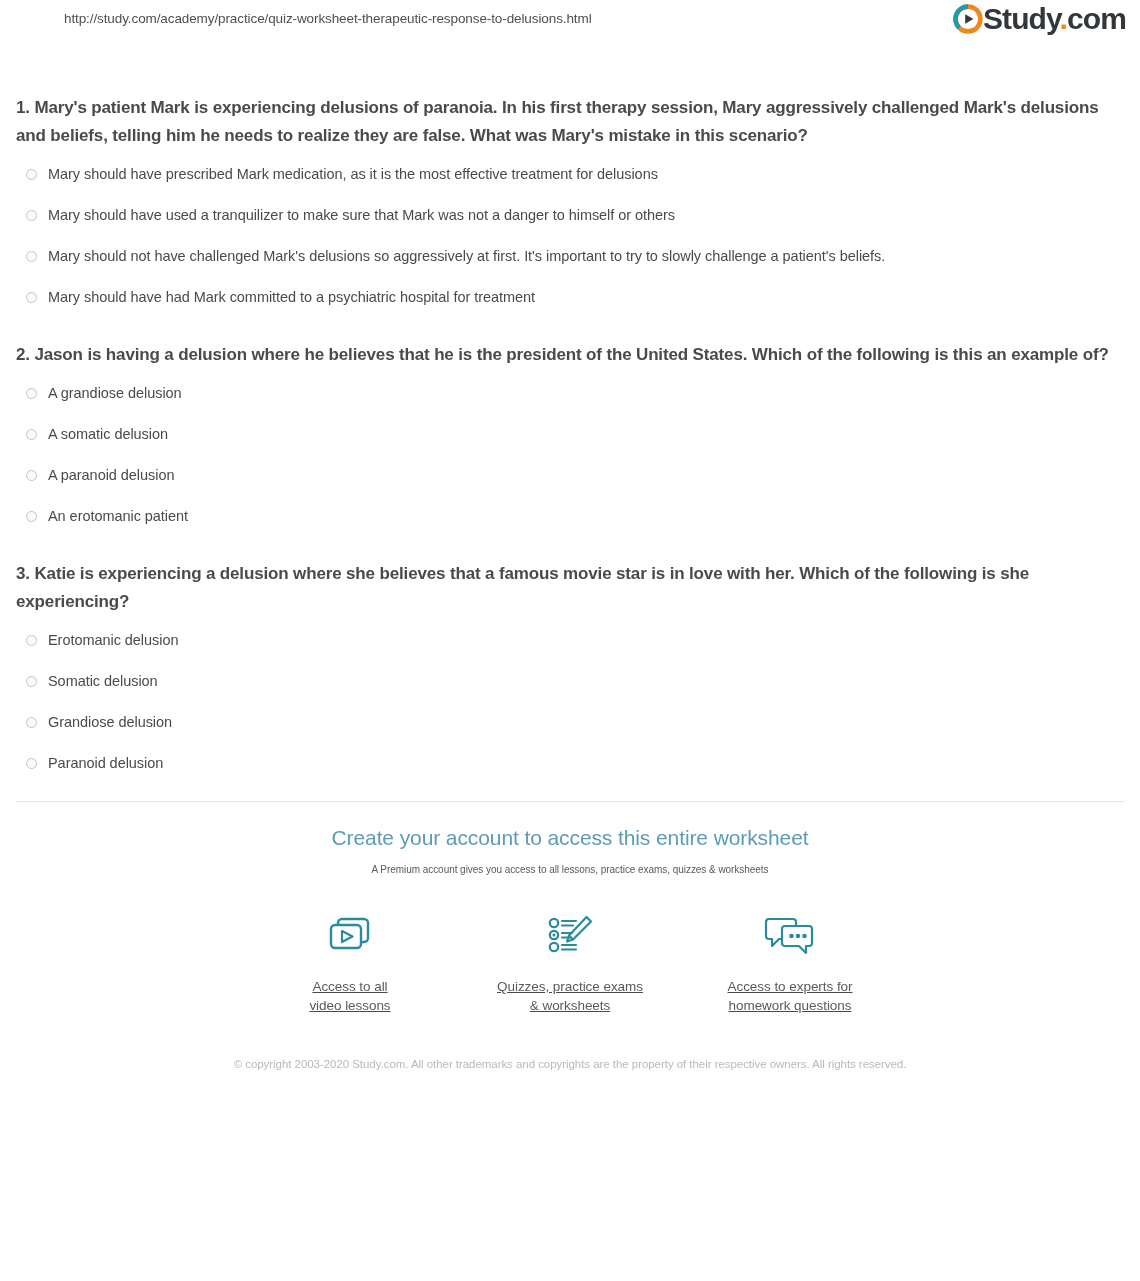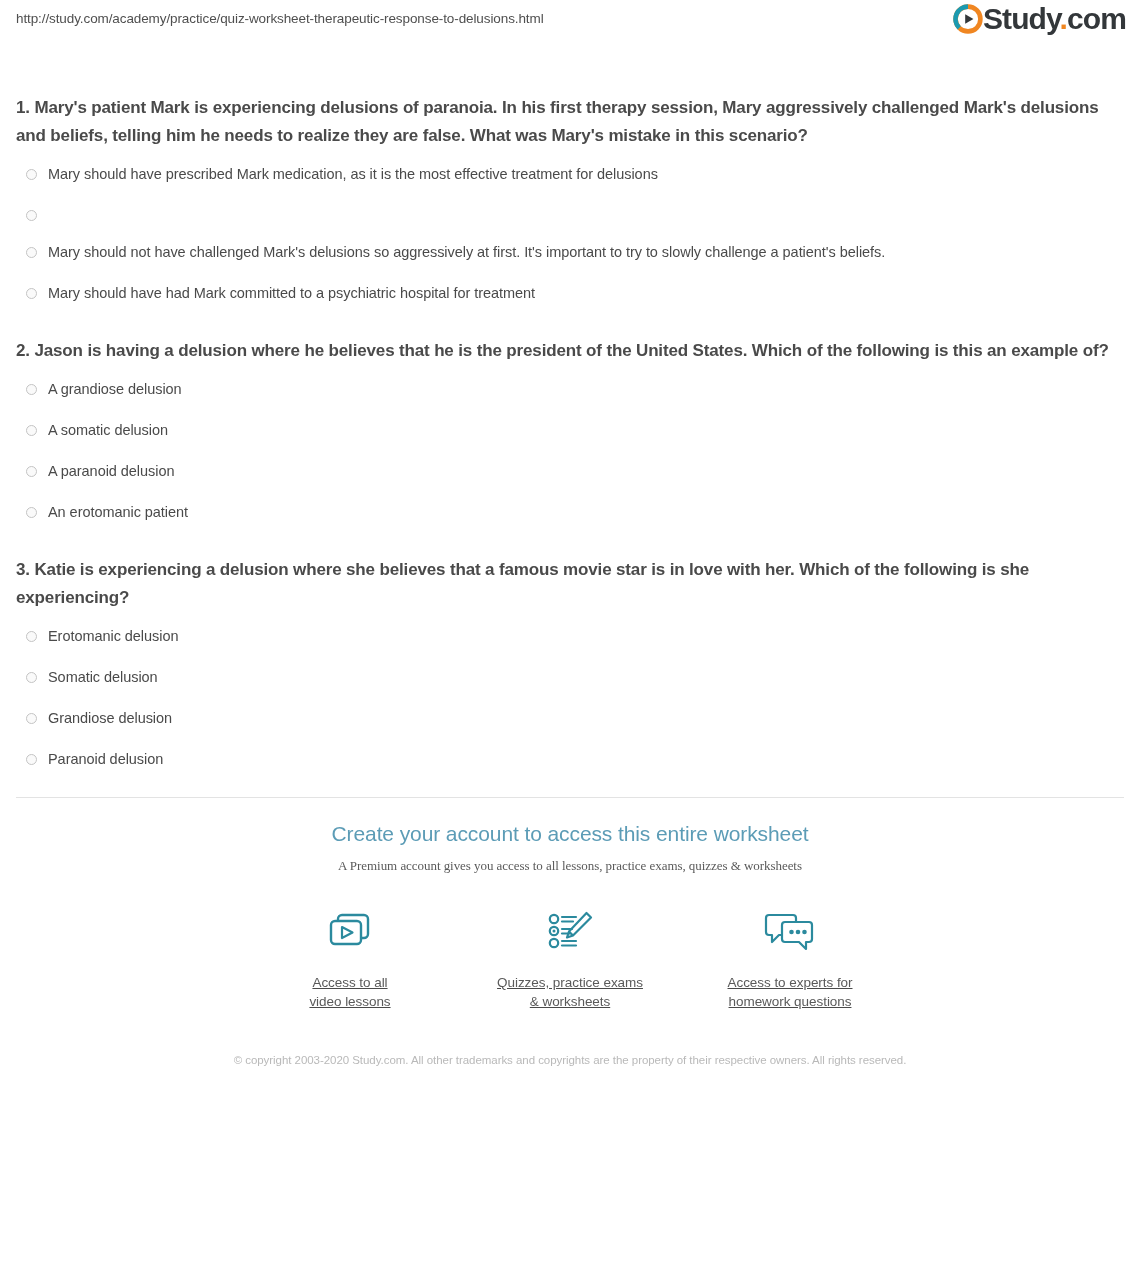--- a/index.html
+++ b/index.html
@@ -29,20 +29,21 @@
     height: 56px;
     padding: 10px 16px 0 16px;
     box-sizing: border-box;
   }
   .url {
     font-size: 13.5px;
     color: #4f4f4f;
     letter-spacing: -0.1px;
     line-height: 18px;
     white-space: nowrap;
+    margin-left: 48px;
   }
   .logo {
     position: absolute;
     right: 14px;
     top: 4px;
     display: flex;
     align-items: flex-end;
   }
   .logo-mark {
     width: 30px;
@@ -126,26 +127,25 @@
   }
   .cta-heading {
     font-size: 21px;
     line-height: 28px;
     color: #5c9cb6;
     font-weight: 400;
     letter-spacing: -0.1px;
     margin: 0;
   }
   .cta-sub {
-    font-size: 13px;
+    font-size: 10px;
     line-height: 22px;
     color: #5a5a5a;
     margin: 7px 0 0 0;
     letter-spacing: -0.05px;
-    font-family: Liberation Serif, serif;
   }
   .features {
     display: flex;
     justify-content: center;
     align-items: flex-start;
     gap: 70px;
     margin-top: 30px;
   }
   .feature {
     width: 150px;
@@ -203,20 +203,21 @@
 
     <div class="question-block q1">
       <p class="question-text">1. Mary's patient Mark is experiencing delusions of paranoia. In his first therapy session, Mary aggressively challenged Mark's delusions and beliefs, telling him he needs to realize they are false. What was Mary's mistake in this scenario?</p>
       <ul class="options">
         <li class="option">
           <span class="radio"></span>
           <span class="option-label">Mary should have prescribed Mark medication, as it is the most effective treatment for delusions</span>
         </li>
         <li class="option">
           <span class="radio"></span>
+          <span class="option-label">Mary should have used a tranquilizer to make sure that Mark was not a danger to himself or others</span>
         </li>
         <li class="option">
           <span class="radio"></span>
           <span class="option-label">Mary should not have challenged Mark's delusions so aggressively at first. It's important to try to slowly challenge a patient's beliefs.</span>
         </li>
         <li class="option">
           <span class="radio"></span>
           <span class="option-label">Mary should have had Mark committed to a psychiatric hospital for treatment</span>
         </li>
       </ul>

